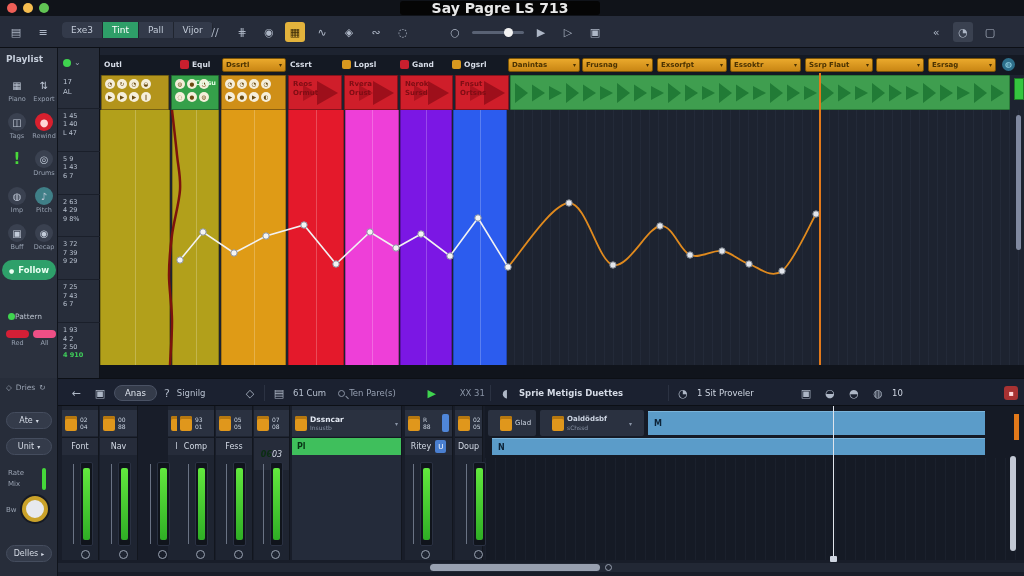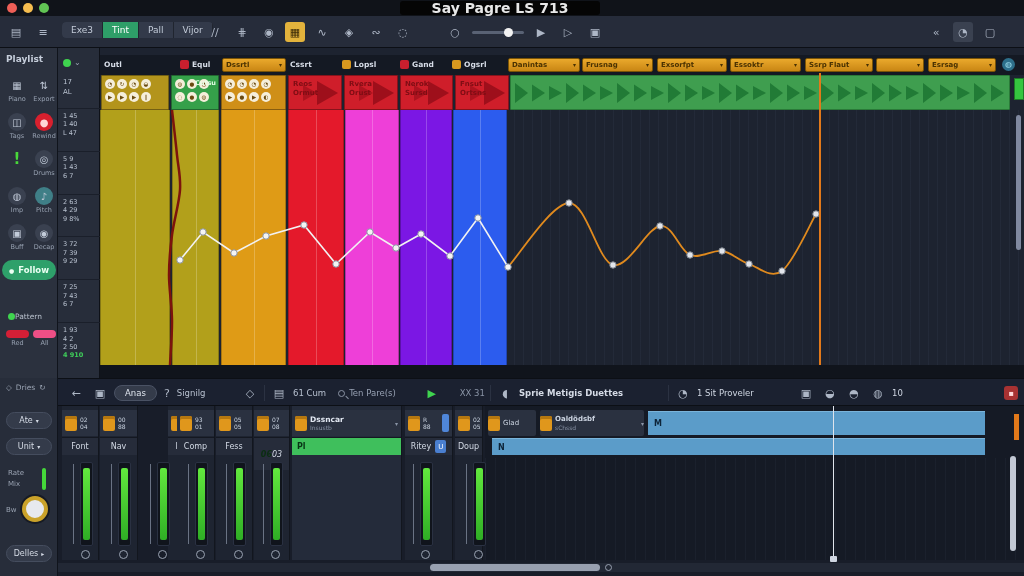--- a/index.html
+++ b/index.html
@@ -70,21 +70,21 @@
 .shead{position:absolute;left:0;top:4px;width:100%;height:26px;background:#2a3140;display:flex;align-items:center;gap:3px;padding:0 3px}
 .sicon{width:12px;height:15px;background:#e0971c;border-radius:2px;flex:none;box-shadow:inset 0 3px #b5770f}
 .snums{font-size:6px;line-height:1.2;color:#c9d2df}
 .sname{position:absolute;left:0;top:31px;width:100%;height:18px;background:#262c3a;font-size:8px;color:#d2d9e4;display:flex;align-items:center;justify-content:center;border-top:1px solid #141821}
 .meter{position:absolute;width:13px;background:#10141c;border:1px solid #2a3142;border-radius:2px}
 .mgreen{position:absolute;left:2px;right:2px;top:5px;bottom:5px;background:linear-gradient(#62e83e,#2fae25);border-radius:2px}
 .fline{position:absolute;width:1px;background:#6a7384}
 .mknob{position:absolute;width:9px;height:9px;border:1.5px solid #9aa3b2;border-radius:50%}
 .rack{position:absolute;left:427px;top:0;width:539px;height:154px;background:#151a25}
 .rackbody{position:absolute;left:0;top:52px;width:539px;height:102px;background-image:repeating-linear-gradient(90deg,rgba(130,150,190,.05) 0 1px,transparent 1px 10px)}
-.rchip{position:absolute;top:4px;height:26px;background:#2a3140;display:flex;align-items:center;gap:3px;padding:0 0;font-size:7px;color:#cdd5e2;border-radius:2px}
+.rchip{position:absolute;top:4px;height:26px;background:#2a3140;display:flex;align-items:center;gap:3px;padding:0 12px;font-size:7px;color:#cdd5e2;border-radius:2px}
 .bluebar{position:absolute;background:#5b9cc9;border-top:1px solid #7ab4da;color:#0d2438;font-size:8px;font-weight:bold;display:flex;align-items:center;padding-left:6px}
 .hscroll{position:absolute;left:0;top:157px;width:966px;height:9px;background:#222835}
 .hthumb{position:absolute;top:1px;height:7px;background:#98a0b0;border-radius:4px}
 .whiteline{position:absolute;width:1px;background:#dfe4ec;z-index:4}
 </style>
 </head>
 <body>
 
 <div id="app">
 

